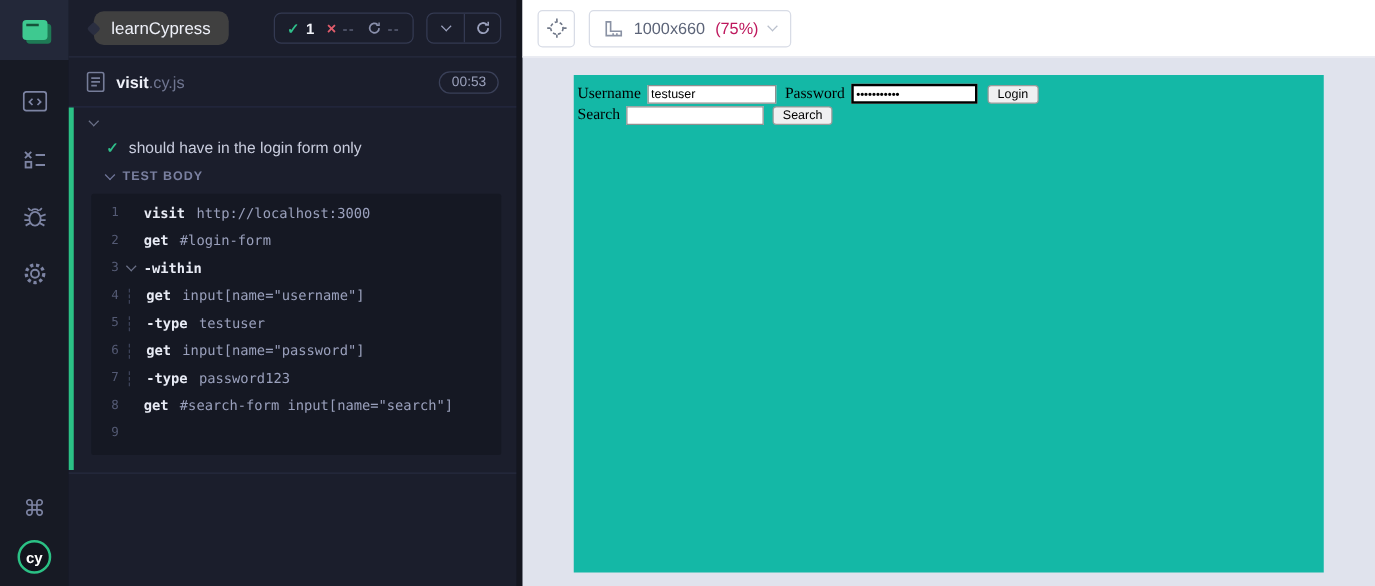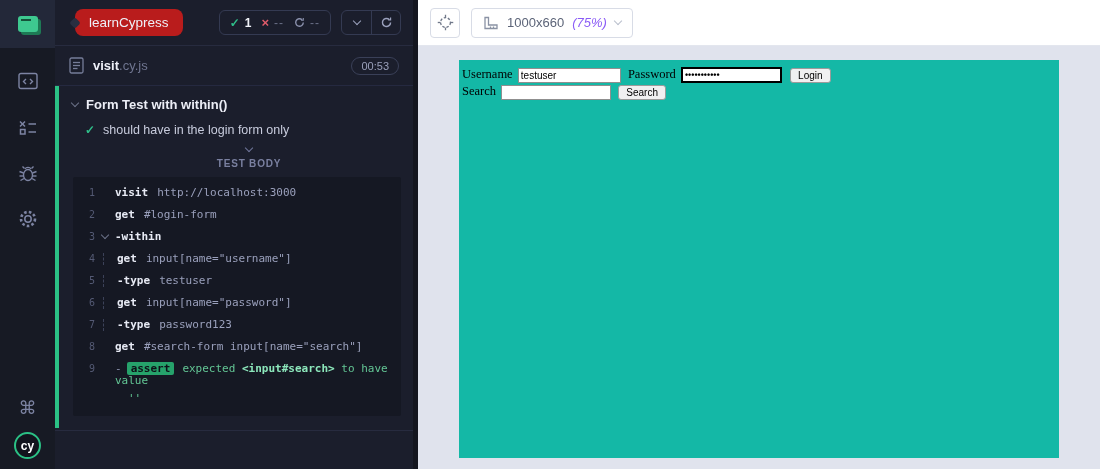--- a/index.html
+++ b/index.html
@@ -16,21 +16,21 @@
   .side-nav { display:flex; flex-direction:column; align-items:center; gap:24px; margin-top:22px; color:#7d84a3; }
   .side-nav .nav-btn { width:22px; height:22px; display:grid; place-items:center; cursor:pointer; }
   .side-bottom { margin-top:auto; display:flex; flex-direction:column; align-items:center; gap:14px; padding-bottom:10px; color:#7d84a3; }
   .cmd-key { font-size:18px; line-height:1; font-family:"DejaVu Sans", sans-serif; }
   .cy-logo { width:27px; height:27px; border-radius:50%; border:2px solid #2bc185; background:#12141d;
              color:#fff; font-weight:bold; font-size:12px; display:grid; place-items:center; }
 
   
   .reporter { width:358px; flex:0 0 358px; background:#1b1e2c; display:flex; flex-direction:column; position:relative; }
   .rep-header { height:46px; display:flex; align-items:center; padding:0 12px; border-bottom:1px solid #272b3f; }
-  .project-pill { position:relative; background:#b91c1c; color:#eef0f8; font-size:13.5px;
+  .project-pill { position:relative; background:#404040; color:#eef0f8; font-size:13.5px;
                   padding:6px 14px; border-radius:8px; margin-left:8px; }
   .project-pill::before { content:""; position:absolute; left:-4px; top:50%; width:8px; height:8px;
                   background:#2a2e40; transform:translateY(-50%) rotate(45deg); border-radius:2px; }
   .stats-group { margin-left:auto; display:flex; align-items:center; gap:10px; border:1px solid #343a52;
                  border-radius:6px; padding:4px 10px; height:25px; }
   .stat { display:flex; align-items:center; gap:5px; font-size:12px; }
   .stat .check { color:#2fbf8a; font-weight:bold; font-size:12px; }
   .stat .cross { color:#e05c6b; font-weight:bold; font-size:13px; line-height:1; }
   .stat .val { color:#f2f4fa; font-weight:600; }
   .stat .dim { color:#6a7088; font-weight:400; letter-spacing:1px; }
@@ -48,21 +48,21 @@
   .spec-name .ext { color:#6f7590; }
   .time-pill { margin-left:auto; border:1px solid #3a4058; color:#9aa0ba; border-radius:11px;
                font-size:11px; padding:2px 9px; }
 
   .runnable { border-left:4px solid #2bc185; padding:11px 0 12px 0; }
   .suite-row { display:flex; align-items:center; gap:8px; padding-left:13px; color:#6b7188; }
   .suite-title { color:#eceef6; font-size:13px; font-weight:600; }
   .test-row { display:flex; align-items:center; gap:8px; padding-left:26px; margin-top:11px; }
   .test-check { color:#2fbf8a; font-size:12px; font-weight:bold; }
   .test-title { color:#c8ccdd; font-size:12.5px; }
-  .body-row { display:flex; align-items:center; gap:7px; padding-left:26px; margin-top:11px; color:#70769a;flex-direction:column; }
+  .body-row { display:flex; align-items:center; gap:7px; padding-left:26px; margin-top:11px; color:#70769a; }
   .body-label { font-size:10px; font-weight:600; letter-spacing:.8px; color:#7a80a0; }
 
   .cmd-block { margin:8px 12px 0 14px; background:#151823; border-radius:2px; padding:5px 0 6px 0;
                font-family:"DejaVu Sans Mono", monospace; font-size:11px; }
   .cmd-row { display:flex; align-items:flex-start; padding:5px 8px 5px 0; line-height:12px; }
   .cmd-num { flex:0 0 34px; text-align:right; padding-right:12px; color:#545a74; font-size:10px; }
   .cmd-content { flex:1; padding-left:8px; color:#9aa0bc; }
   .cmd-row.indent .cmd-content { border-left:1px dashed #3c4259; margin-left:-4px; padding-left:13px; }
   .cmd-method { color:#e8ebf5; font-weight:bold; margin-right:9px; }
   .cmd-args { color:#9aa0bc; }
@@ -82,21 +82,21 @@
   
   .stage { flex:1; display:flex; flex-direction:column; background:#e0e3ed; }
   .stage-bar { height:46px; background:#fff; border-bottom:1px solid #e3e6ee; display:flex; align-items:center;
                padding:0 12px; gap:11px; }
   .sel-btn { width:30px; height:30px; border:1px solid #d8dce6; border-radius:4px; background:#fff;
              display:grid; place-items:center; color:#707889; cursor:pointer; }
   .url-input { flex:1; height:30px; border:1px solid #d8dce6; border-radius:4px; padding:0 12px;
                font-size:13px; color:#4b7ce2; font-family:"Liberation Sans", sans-serif; outline:none; }
   .bar-btn { height:30px; border:1px solid #d8dce6; border-radius:4px; background:#fff; display:flex;
              align-items:center; gap:8px; padding:0 11px; font-size:13px; color:#5c6478; cursor:pointer; white-space:nowrap; }
-  .bar-btn .muted { color:#8b5cf6;font-style:italic; }
+  .bar-btn .muted { color:#be185d; }
   .bar-chev { width:6px; height:6px; border-left:1.4px solid #b9bfcc; border-bottom:1.4px solid #b9bfcc;
               transform:rotate(-45deg); margin-top:-3px; }
   .chrome-logo { width:15px; height:15px; border-radius:50%;
      background:conic-gradient(from -50deg, #ea4335 0 120deg, #4caf50 120deg 240deg, #fbbc05 240deg 360deg);
      position:relative; }
   .chrome-logo::after { content:""; position:absolute; inset:3.5px; border-radius:50%;
      background:#4285f4; border:1.5px solid #fff; }
 
   .preview { flex:1; overflow:hidden; }
   .page { width:600px; height:398px; background:#14b8a6; margin:14px auto 0 auto; padding:6px 3px;
@@ -227,21 +227,20 @@
       </span>
       <span class="spec-name">
         <span class="b">visit</span><span class="ext">.cy.js</span>
       </span>
       <span class="time-pill">00:53</span>
     </div>
 
     <div class="runnable">
       <div class="suite-row">
         <span class="chev"></span>
-        <span class="suite-title">Form Test with within()</span>
       </div>
       <div class="test-row">
         <span class="test-check">✓</span>
         <span class="test-title">should have in the login form only</span>
       </div>
       <div class="body-row">
         <span class="chev"></span>
         <span class="body-label">TEST BODY</span>
       </div>
 
@@ -273,24 +272,20 @@
         <div class="cmd-row indent">
           <span class="cmd-num">7</span>
           <span class="cmd-content"><span class="cmd-method">-type</span><span class="cmd-args">password123</span></span>
         </div>
         <div class="cmd-row">
           <span class="cmd-num">8</span>
           <span class="cmd-content"><span class="cmd-method">get</span><span class="cmd-args">#search-form input[name="search"]</span></span>
         </div>
         <div class="cmd-row">
           <span class="cmd-num">9</span>
-          <span class="cmd-content">
-            <span class="assert-dash">-</span><span class="assert-badge">assert</span><span class="assert-text"><span>expected</span> <span class="assert-subject">&lt;input#search&gt;</span> <span>to have value</span></span>
-            <div class="assert-wrap">''</div>
-          </span>
         </div>
       </div>
     </div>
     <div class="rep-divider"></div>
   </section>
 
   <div class="panel-divider"></div>
 
   <section class="stage">
     <div class="stage-bar">

